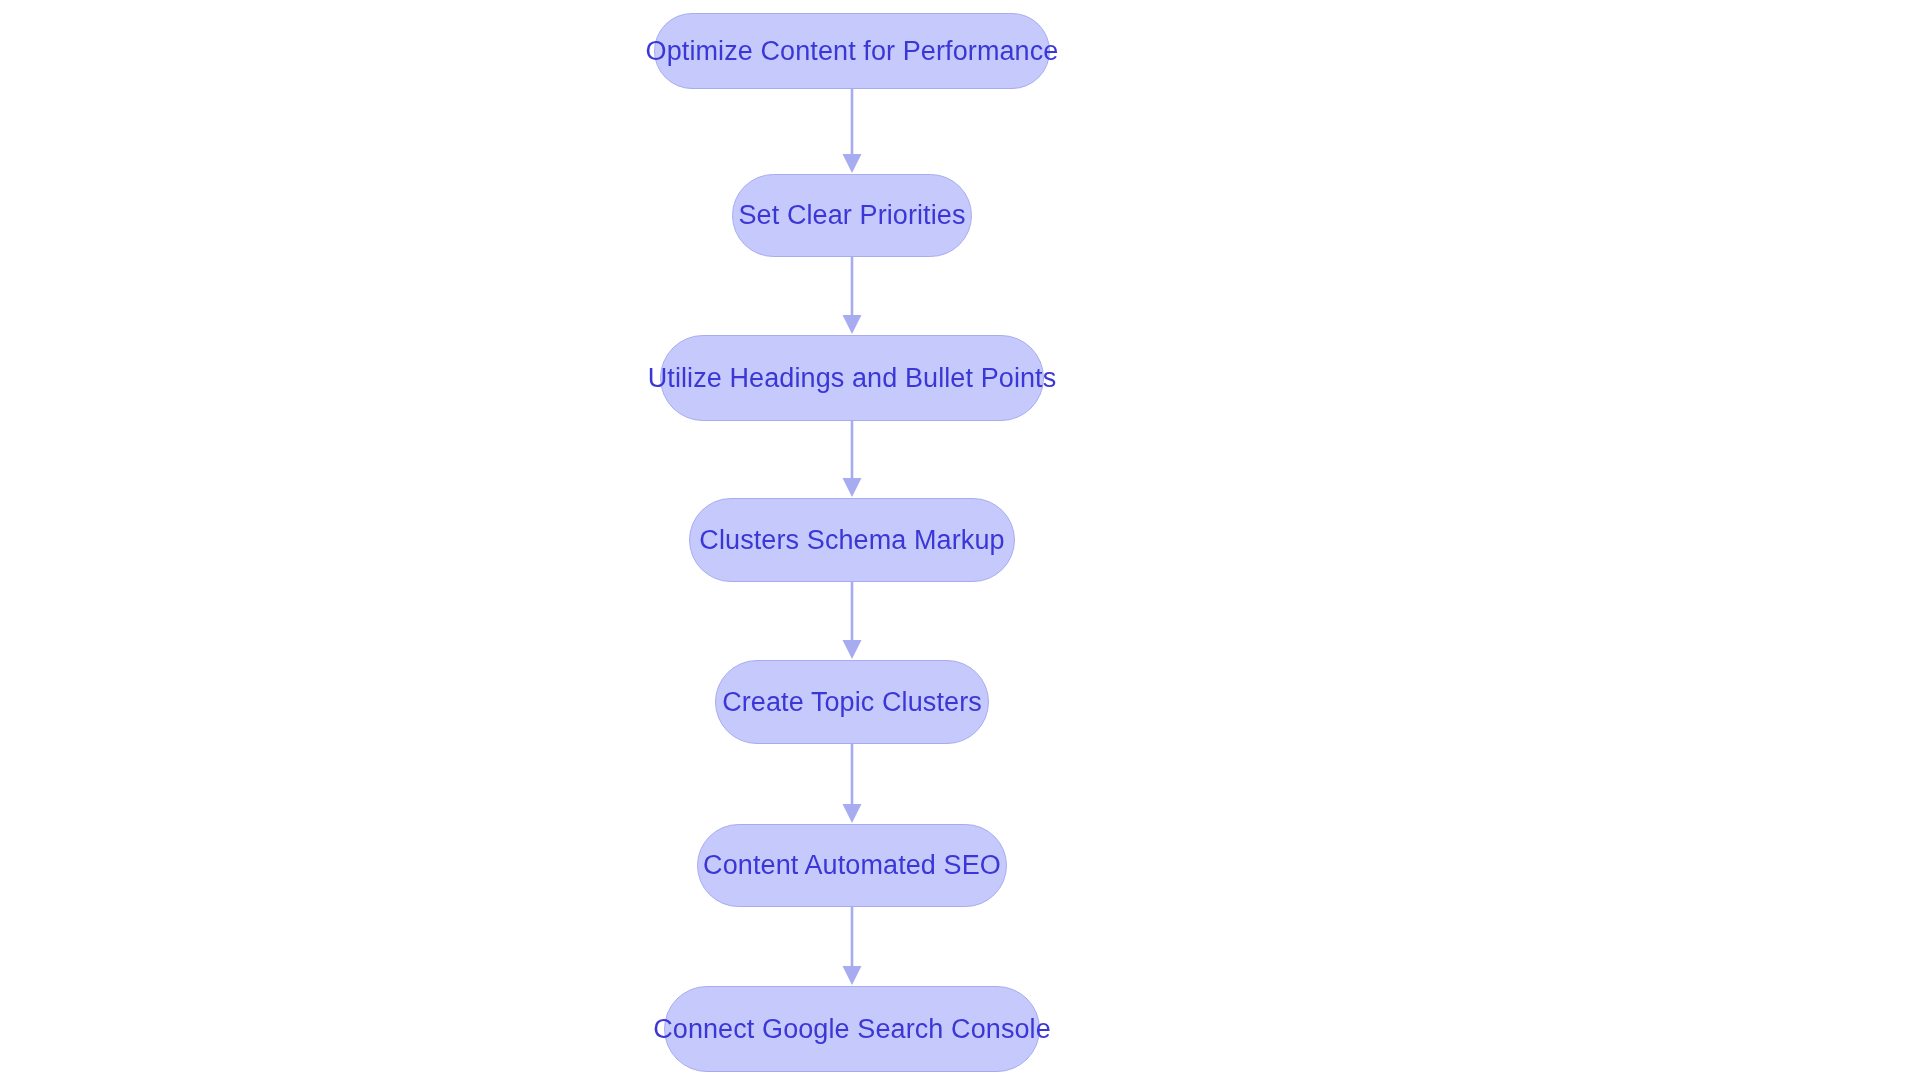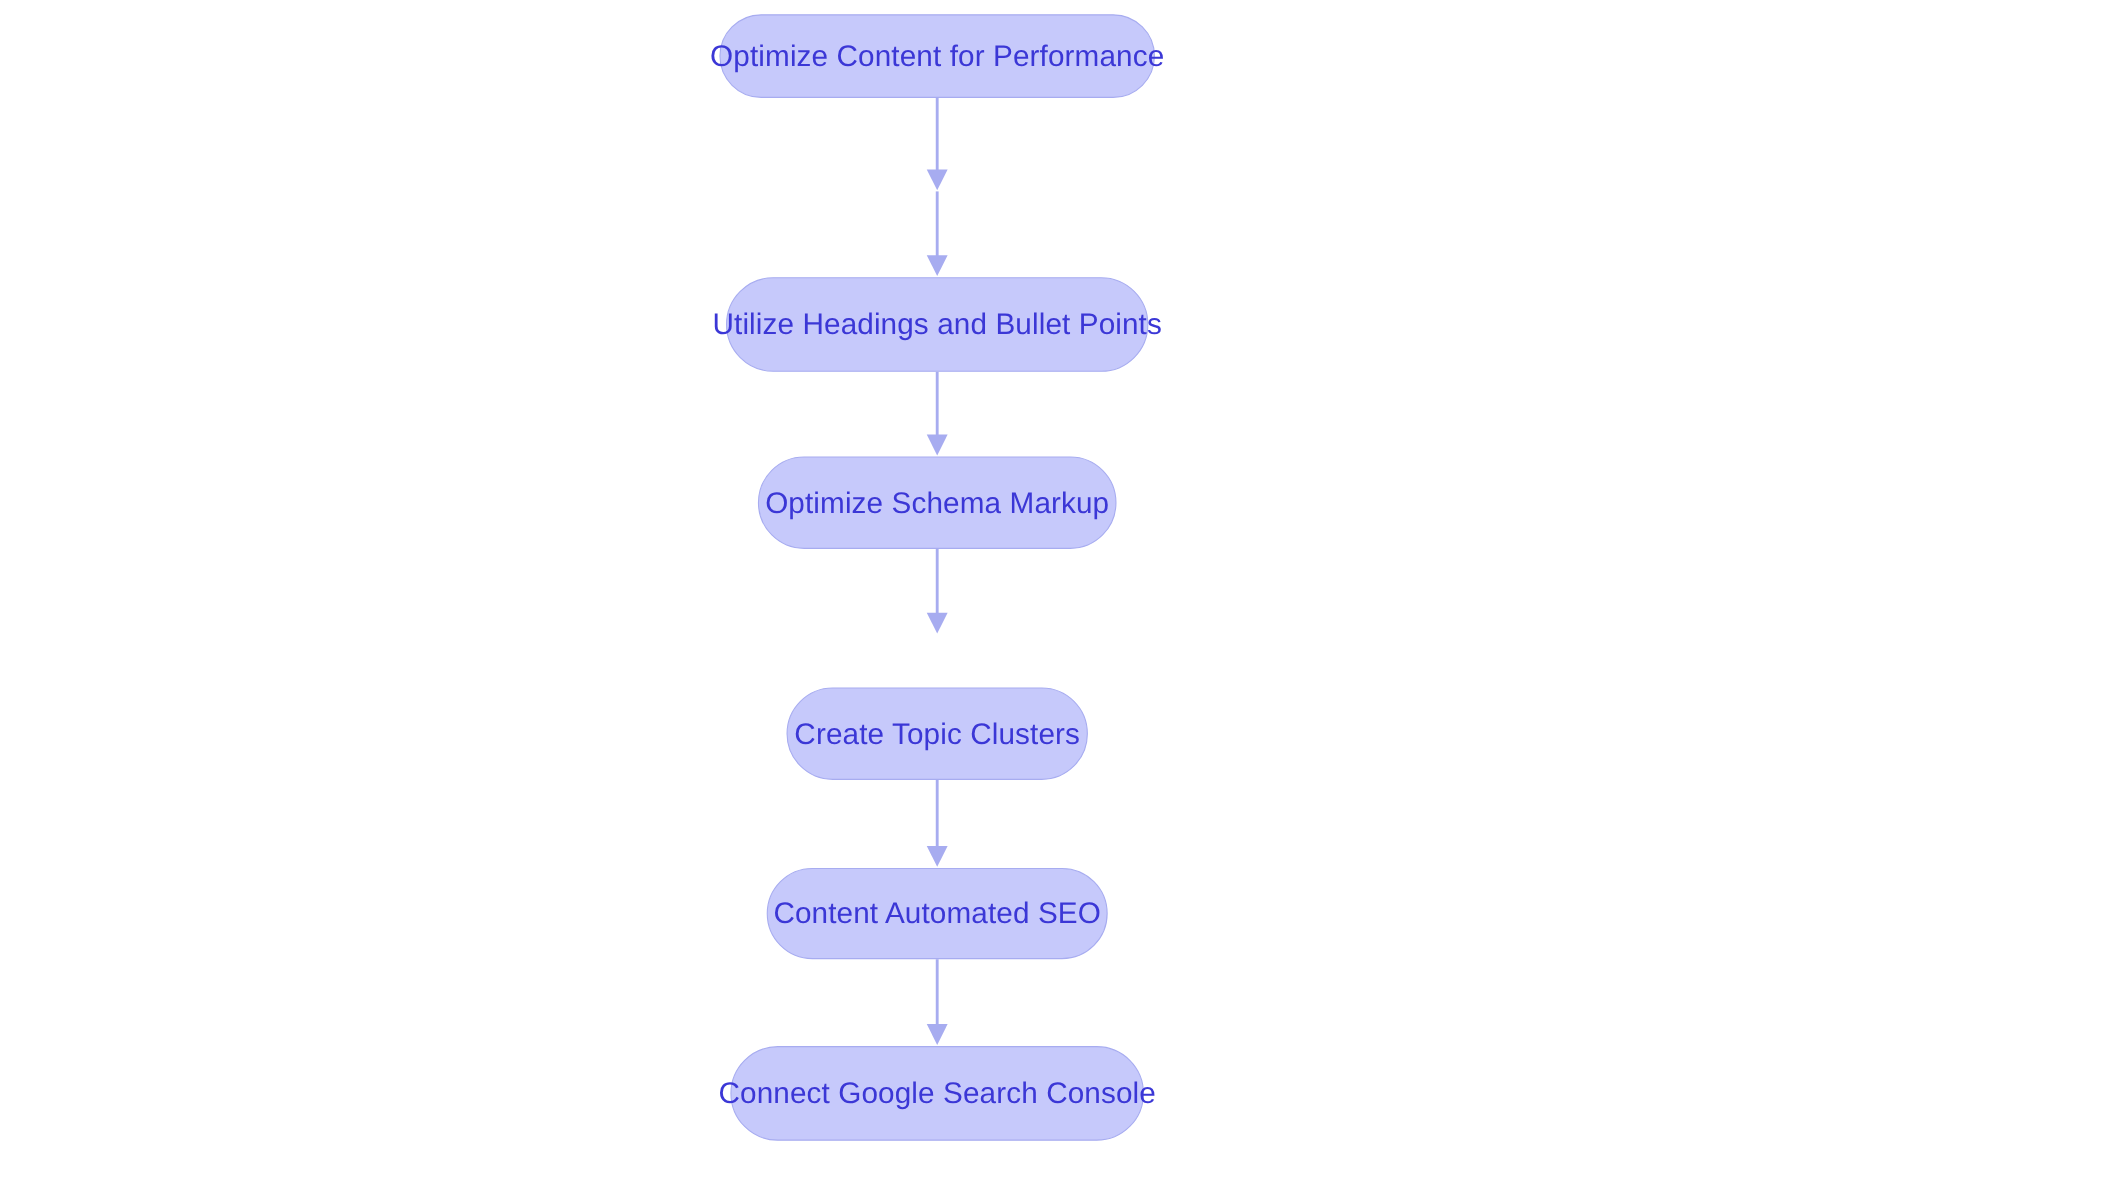--- a/index.html
+++ b/index.html
@@ -68,21 +68,21 @@
   .flow-edge svg {
     display: block;
     overflow: visible;
   }
 
   
   .node-0 { width: 396px; height: 76px; }
   .node-1 { width: 240px; height: 83px; }
   .node-2 { width: 384px; height: 86px; text-align: center; }
   .node-3 { width: 326px; height: 84px; }
-  .node-4 { width: 274px; height: 84px; margin-top: 48px; }
+  .node-4 { width: 274px; height: 84px; }
   .node-5 { width: 310px; height: 83px; }
   .node-6 { width: 376px; height: 86px; }
 
   .edge-0 { height: 85px; }
   .edge-1 { height: 78px; }
   .edge-2 { height: 77px; }
   .edge-3 { height: 78px; }
   .edge-4 { height: 80px; }
   .edge-5 { height: 79px; }
 
@@ -100,41 +100,44 @@
       <span class="flow-node-label">Optimize Content for Performance</span>
     </div>
 
     <div class="flow-edge edge-0">
       <svg width="30" height="85" viewBox="0 0 30 85" xmlns="http://www.w3.org/2000/svg">
         <line x1="15" y1="0" x2="15" y2="68" stroke="#a7acf0" stroke-width="2.6"></line>
         <polygon points="15,84 5.5,65 24.5,65" fill="#a7acf0"></polygon>
       </svg>
     </div>
 
+    <div class="flow-node node-1">
+      <span class="flow-node-label">Set Clear Priorities</span>
+    </div>
 
     <div class="flow-edge edge-1">
       <svg width="30" height="78" viewBox="0 0 30 78" xmlns="http://www.w3.org/2000/svg">
         <line x1="15" y1="0" x2="15" y2="61" stroke="#a7acf0" stroke-width="2.6"></line>
         <polygon points="15,77 5.5,58 24.5,58" fill="#a7acf0"></polygon>
       </svg>
     </div>
 
     <div class="flow-node node-2">
       <span class="flow-node-label">Utilize Headings and Bullet Points</span>
     </div>
 
     <div class="flow-edge edge-2">
       <svg width="30" height="77" viewBox="0 0 30 77" xmlns="http://www.w3.org/2000/svg">
         <line x1="15" y1="0" x2="15" y2="60" stroke="#a7acf0" stroke-width="2.6"></line>
         <polygon points="15,76 5.5,57 24.5,57" fill="#a7acf0"></polygon>
       </svg>
     </div>
 
     <div class="flow-node node-3">
-      <span class="flow-node-label">Optimize Schema Markup</span>
+      <span class="flow-node-label">Clusters Schema Markup</span>
     </div>
 
     <div class="flow-edge edge-3">
       <svg width="30" height="78" viewBox="0 0 30 78" xmlns="http://www.w3.org/2000/svg">
         <line x1="15" y1="0" x2="15" y2="61" stroke="#a7acf0" stroke-width="2.6"></line>
         <polygon points="15,77 5.5,58 24.5,58" fill="#a7acf0"></polygon>
       </svg>
     </div>
 
     <div class="flow-node node-4">

